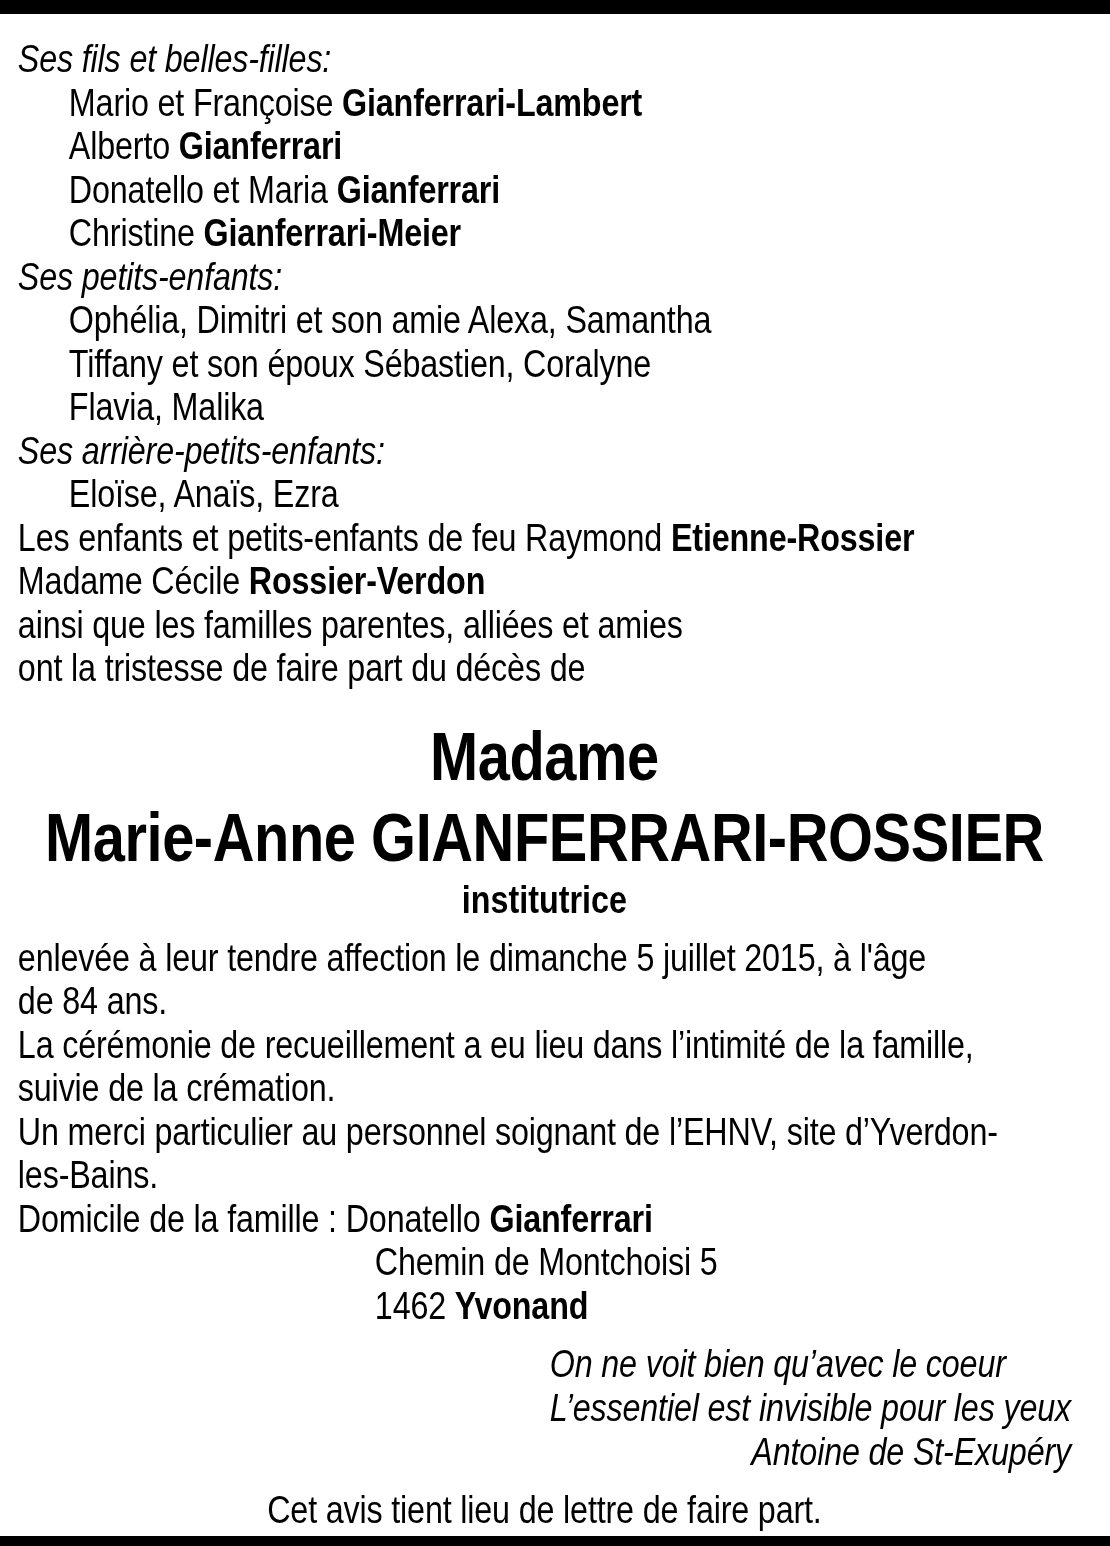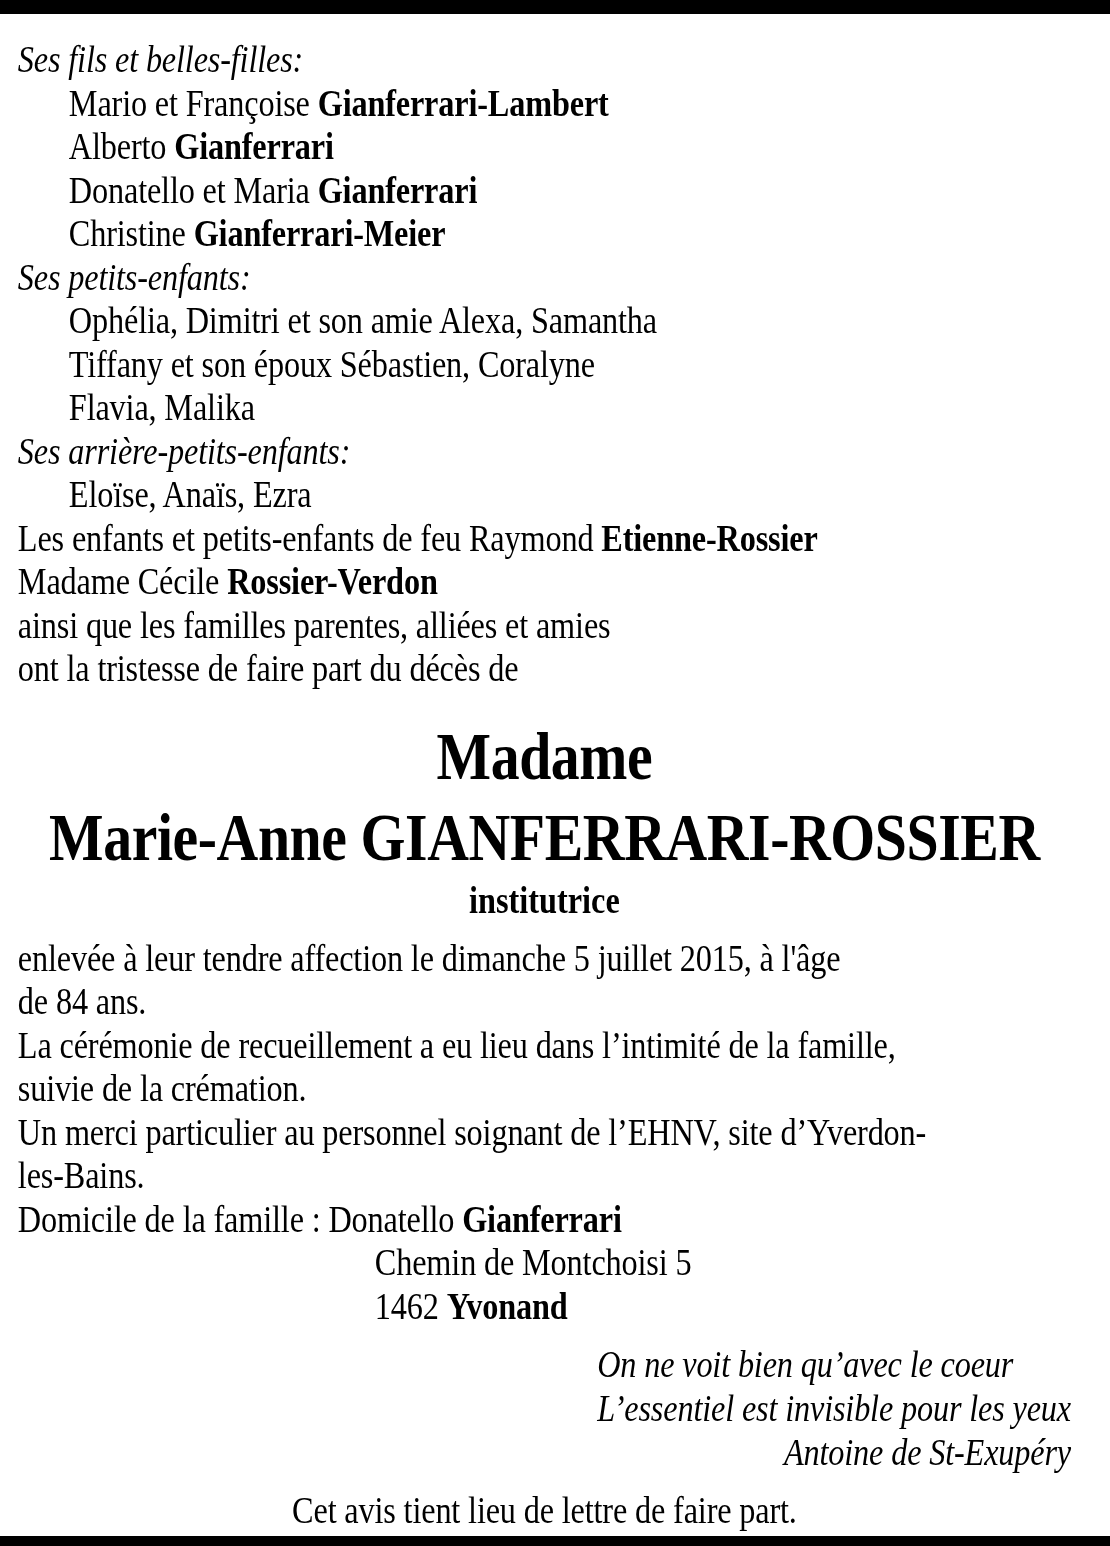--- a/index.html
+++ b/index.html
@@ -3,21 +3,21 @@
 <meta charset="utf-8">
 <style>
   html, body { margin: 0; padding: 0; background: #ffffff; }
   .page {
     position: relative;
     width: 1110px;
     height: 1546px;
     background: #ffffff;
     overflow: hidden;
     color: #000000;
-    font-family: Liberation Serif, serif;
+    font-family: Liberation Sans, sans-serif;
   }
   .bar { position: absolute; left: 0; width: 100%; background: #000000; }
   .bar-top { top: 0; height: 14px; }
   .bar-bottom { bottom: 0; height: 10px; }
   .content {
     position: absolute;
     top: 14px;
     left: 0;
     width: 1306px;               
     transform: scaleX(0.85);     

